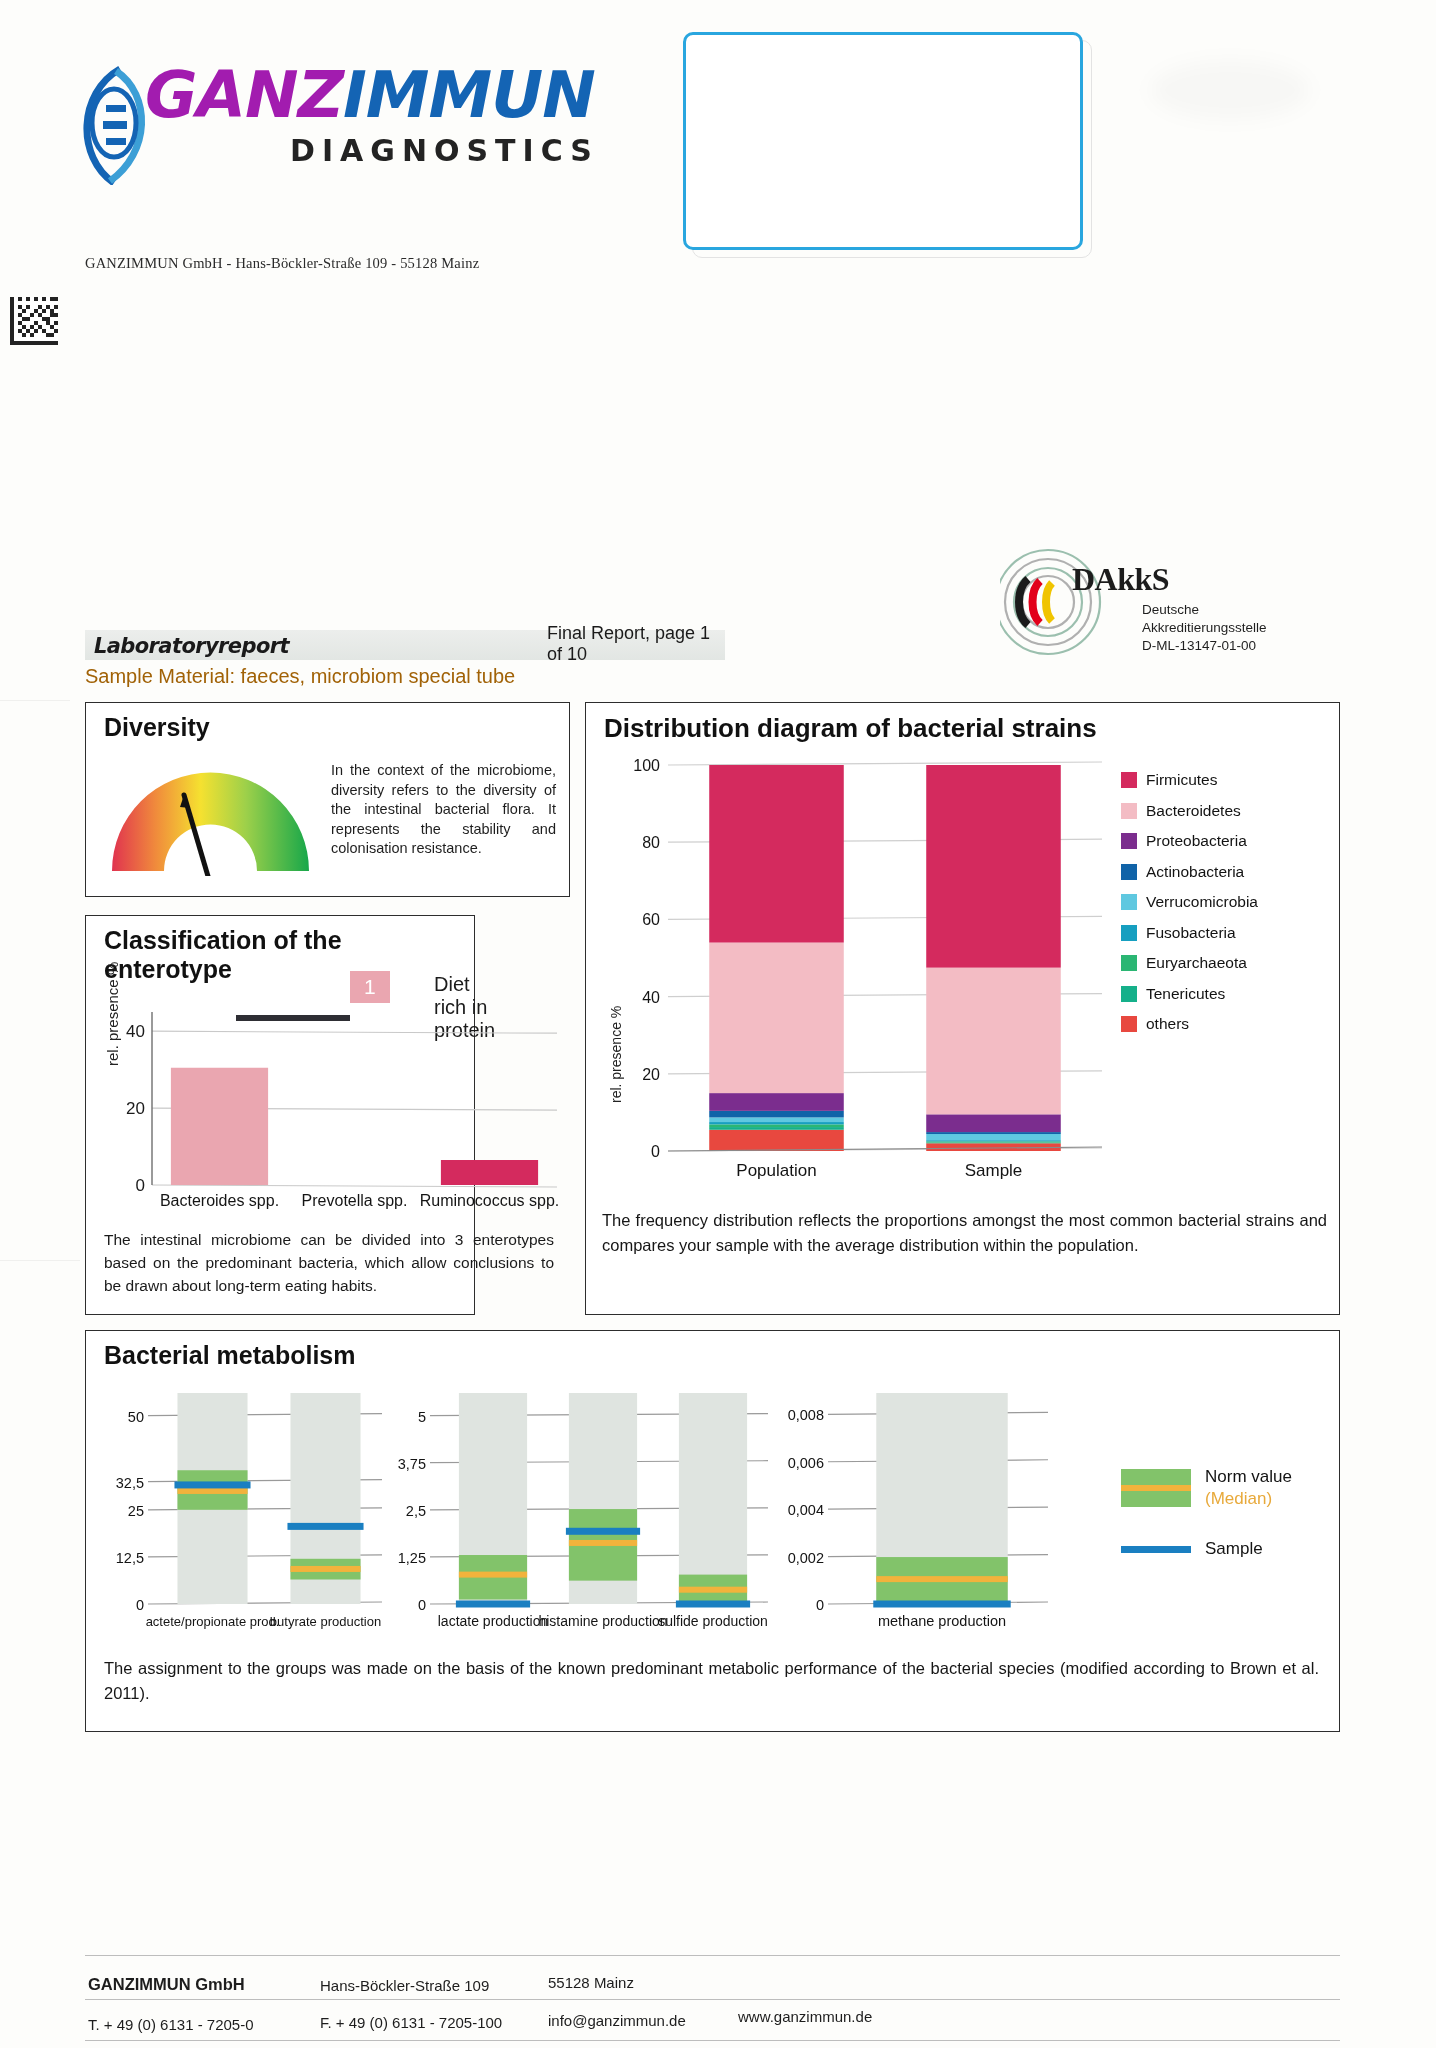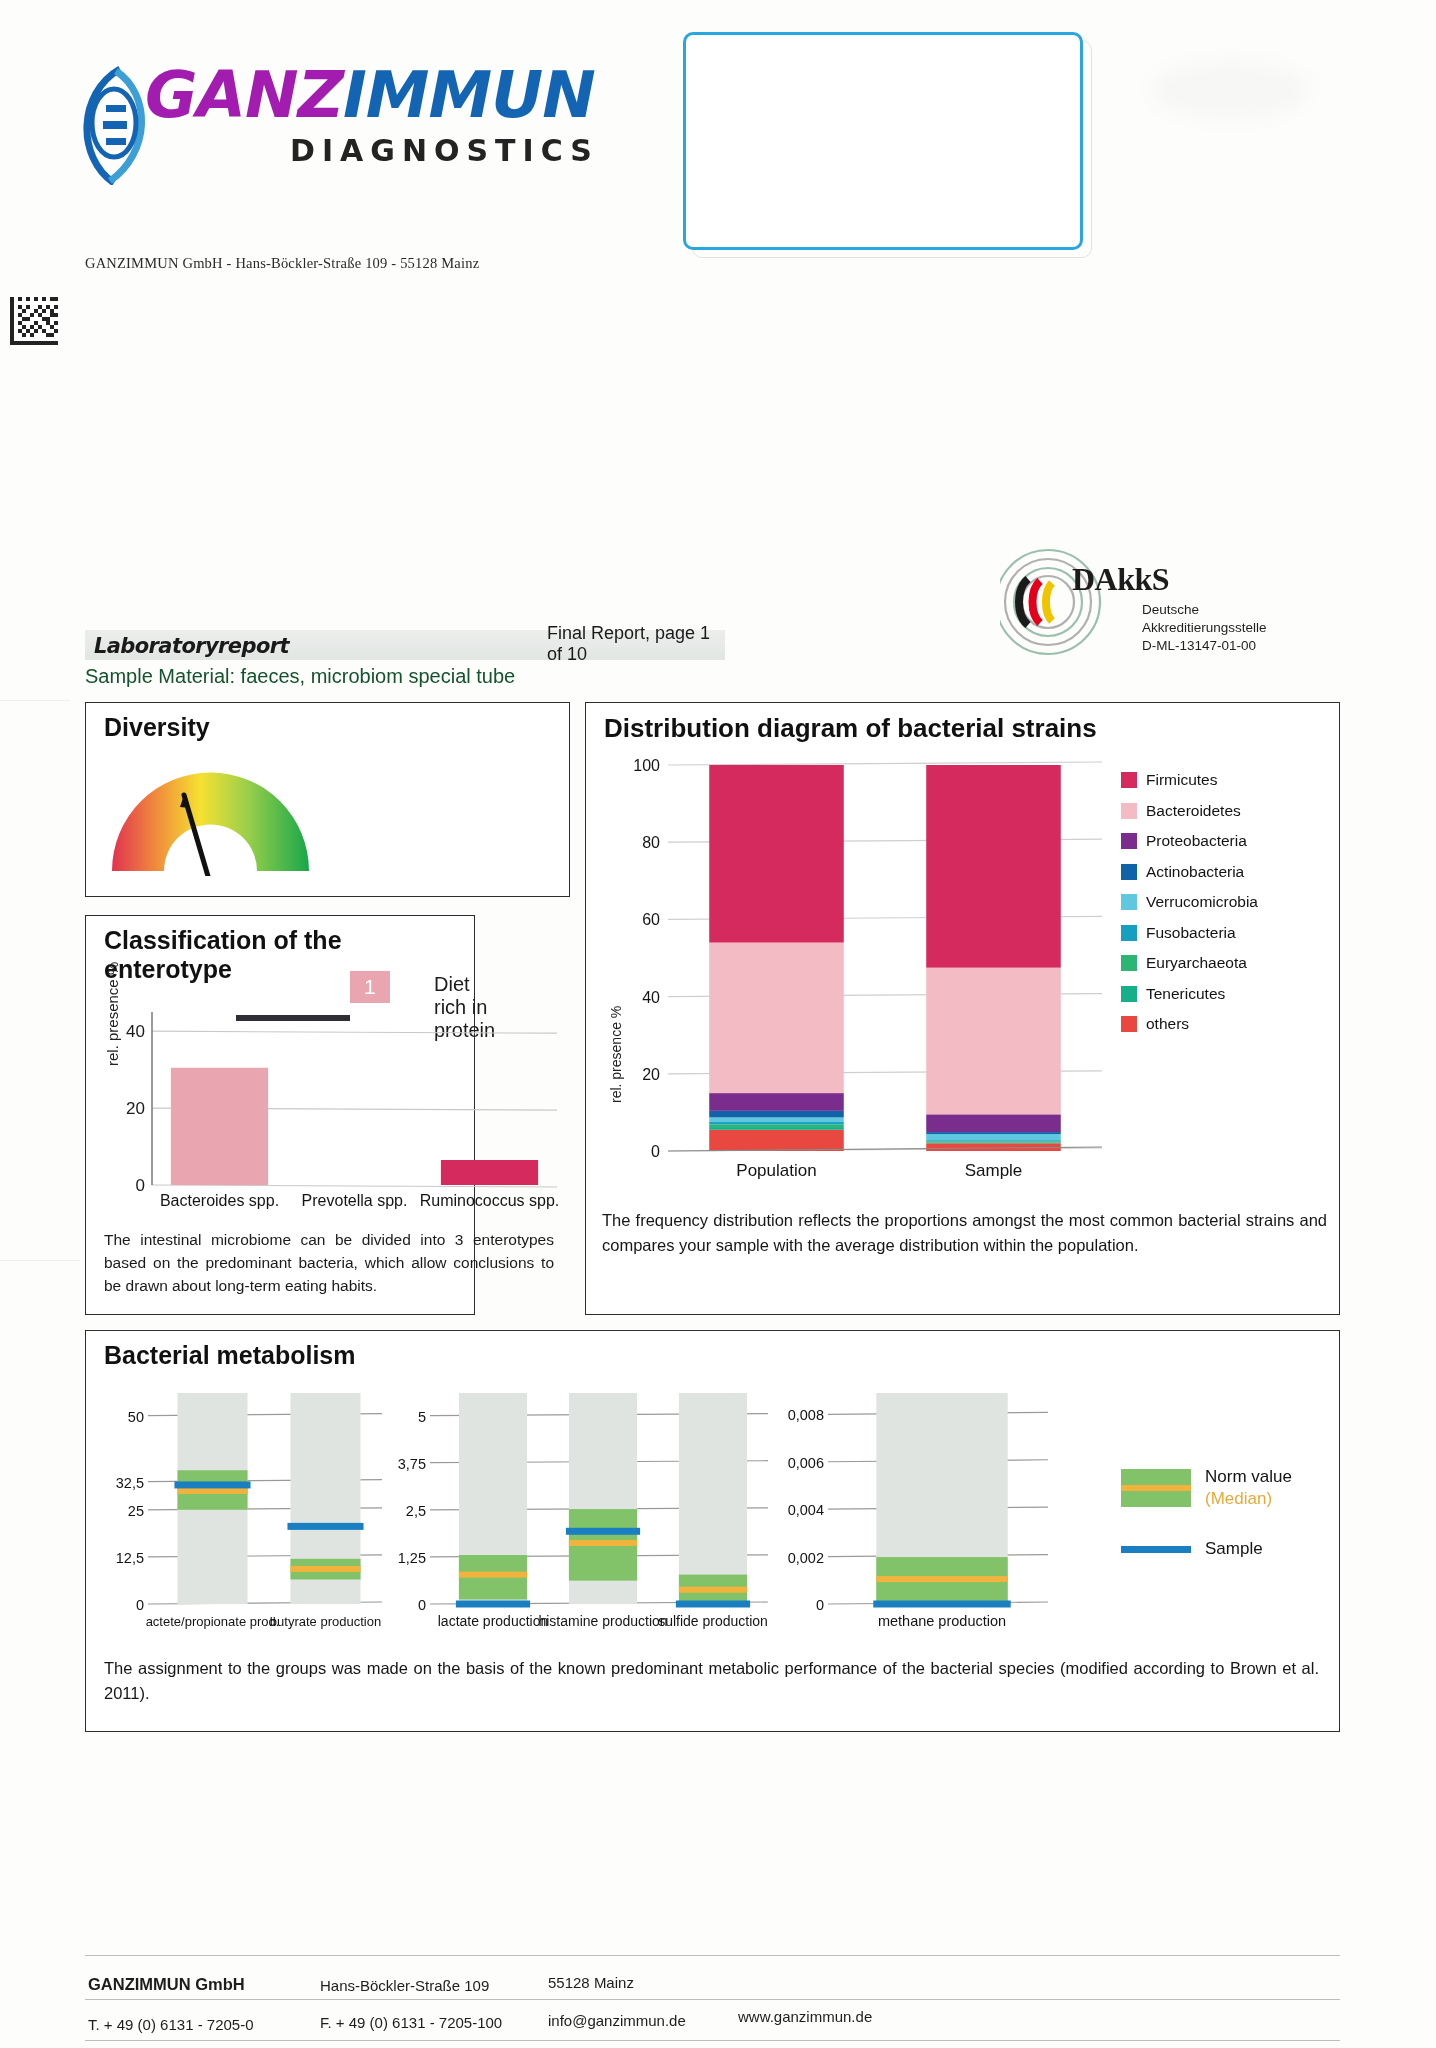--- a/index.html
+++ b/index.html
@@ -46,21 +46,21 @@
   .dakks .sub { position:absolute; left:142px; top:56px; font-size:13.5px; line-height:18px; color:#1f1f1f; }
 
   
   .labbar { position:absolute; left:85px; top:630px; width:640px; height:30px;
             background:linear-gradient(180deg,#eceeec 0%,#e2e6e3 100%); }
   .labbar .t1 { position:absolute; left:9px; top:4px; font-size:21px; font-weight:bold; font-style:italic;
                 color:#1a1a1a; font-family:"DejaVu Sans", sans-serif; letter-spacing:-0.6px;}
   .labbar .t2 { font-style:italic; }
   .finalrep { position:absolute; left:547px; top:629px; width:178px; height:30px;
               display:flex; align-items:center; justify-content:center; font-size:18px; color:#1a1a1a; }
-  .sampmat { position:absolute; left:85px; top:665px; font-size:20px; color:#14532d; }
+  .sampmat { position:absolute; left:85px; top:665px; font-size:20px; color:#a16207; }
 
   
   .panel { position:absolute; border:1.4px solid #2d2d2d; background:#fff; }
   .panel-title { font-size:25px; font-weight:bold; color:#111; }
 
   #p-div { left:85px; top:702px; width:485px; height:195px; }
   #p-ent { left:85px; top:915px; width:390px; height:400px; }
   #p-dist { left:585px; top:702px; width:755px; height:613px; }
   #p-met { left:85px; top:1330px; width:1255px; height:402px; }
 
@@ -224,20 +224,21 @@
           <stop offset="22%" stop-color="#f08a3c"></stop>
           <stop offset="45%" stop-color="#f5e130"></stop>
           <stop offset="68%" stop-color="#9dd04a"></stop>
           <stop offset="100%" stop-color="#17a74a"></stop>
         </linearGradient>
       </defs>
       <path d="M14 120 A98 98 0 0 1 211 120 L159 120 A46 46 0 0 0 66 120 Z" fill="url(#gg)"></path>
       <line x1="112" y1="132" x2="86" y2="44" stroke="#111" stroke-width="5" stroke-linecap="round"></line>
       <polygon points="86,44 82,56 92,57" fill="#111"></polygon>
     </svg>
+    <div class="div-txt">In the context of the microbiome, diversity refers to the diversity of the intestinal bacterial flora. It represents the stability and colonisation resistance.</div>
   </div>
 
   <div class="panel" id="p-ent">
     <div class="panel-title" style="position:absolute;left:18px;top:10px;">Classification of the enterotype</div>
     <div class="ent-badge">
       <div class="lbl">Enterotyp</div>
       <div class="num">1</div>
     </div>
     <div class="ent-diet">Diet rich in protein</div>
     <div class="ent-ylab">rel. presence %</div>

